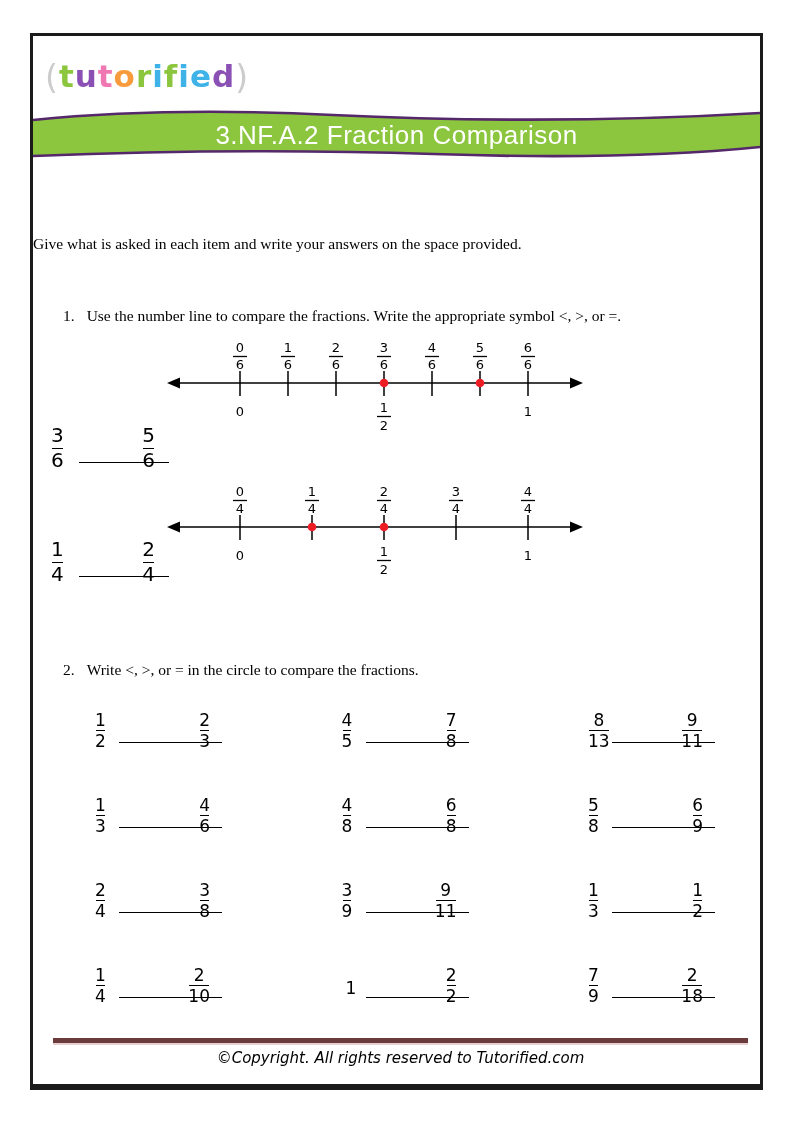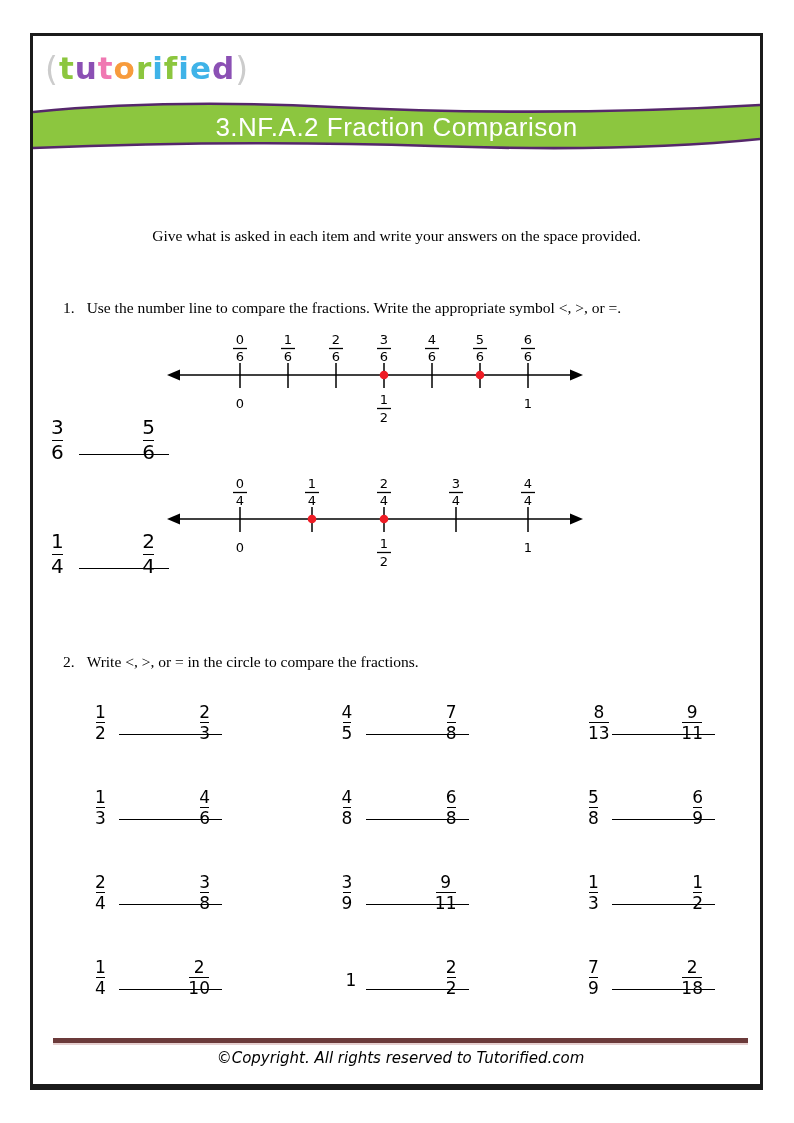--- a/index.html
+++ b/index.html
@@ -2,35 +2,35 @@
 <html><head>
 <meta charset="utf-8">
 <style>
   html,body{margin:0;padding:0;background:#fff;}
   .page{position:relative;width:794px;height:1123px;background:#fff;overflow:hidden;
         font-family:"DejaVu Sans",sans-serif;color:#000;}
   .sheet{position:absolute;left:30px;top:33px;width:733px;height:1057px;
          border:3px solid #1b1b1b;border-bottom-width:6px;box-sizing:border-box;background:#fff;}
 
   
-  .logo-row{padding:9px 0 0 12px;height:52px;}
+  .logo-row{padding:17px 0 0 12px;height:52px;}
   .logo{font-size:31px;font-weight:bold;letter-spacing:1px;line-height:46px;}
   .logo .bracket{font-weight:normal;font-size:33px;vertical-align:-2px;}
 
   
   .banner{position:relative;height:54px;margin-top:2px;}
   .banner svg{position:absolute;left:0;top:0;width:100%;height:100%;}
   .banner-title{position:absolute;left:0;top:0;width:100%;height:54px;line-height:56px;
                 text-align:center;color:#fff;font-size:26px;letter-spacing:.5px;
                 font-family:Liberation Sans, sans-serif;}
 
   .standard-line{margin:7px 10px 0 13px;font-family:"Liberation Serif",serif;
                  font-weight:bold;font-size:12.5px;}
 
-  .instruction{margin-top:74px;text-align:center;font-family:"Liberation Serif",serif;
+  .instruction{margin-top:74px;font-family:"Liberation Serif",serif;
                font-size:15.5px;}
 
   .q-heading{margin-top:54px;padding-left:30px;font-family:"Liberation Serif",serif;
              font-size:15.5px;}
   .q-heading .qnum{margin-right:12px;}
 
   
   .nl-section{position:relative;height:272px;margin-top:10px;}
   .nl-svg{position:absolute;left:132px;width:420px;height:100px;}
   #nl1{top:0;}

